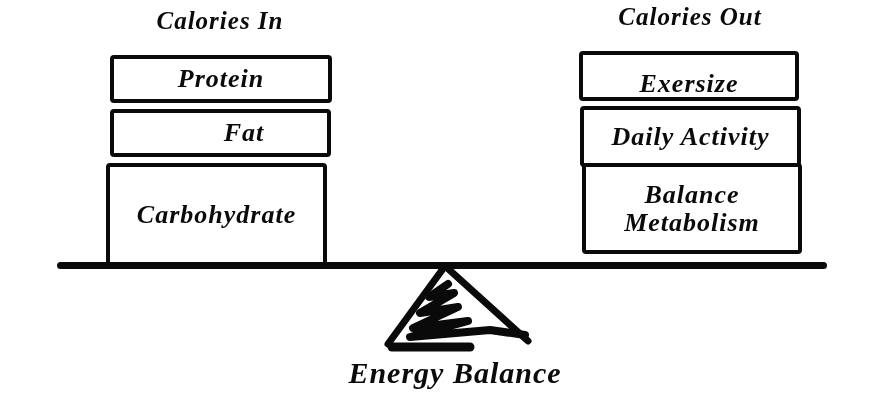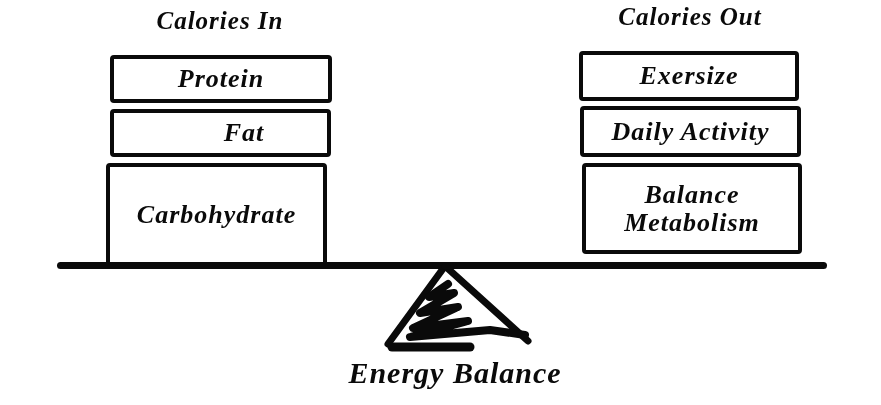--- a/index.html
+++ b/index.html
@@ -42,22 +42,22 @@
     justify-content: center;
     text-align: center;
     box-sizing: border-box;
     font-size: 26px;
     line-height: 1.05;
   }
   .box-protein { left: 110px; top: 55px;  width: 222px; height: 48px; }
   .box-fat     { left: 110px; top: 109px; width: 221px; height: 48px; padding-left: 47px; }
   .box-carb    { left: 106px; top: 163px; width: 221px; height: 104px; text-align: center; }
 
-  .box-exersize { left: 579px; top: 51px;  width: 220px; height: 50px; }
-  .box-daily    { left: 580px; top: 106px; width: 221px; height: 51px; }
+  .box-exersize { left: 579px; top: 51px;  width: 220px; height: 50px; align-items: flex-end; }
+  .box-daily    { left: 580px; top: 106px; width: 221px; height: 61px; }
   .box-resting  { left: 582px; top: 163px; width: 220px; height: 91px; padding: 0 26px; }
 
   .beam {
     position: absolute;
     left: 57px;
     top: 262px;
     width: 770px;
     height: 7px;
     background: #0a0a0a;
     border-radius: 4px;

